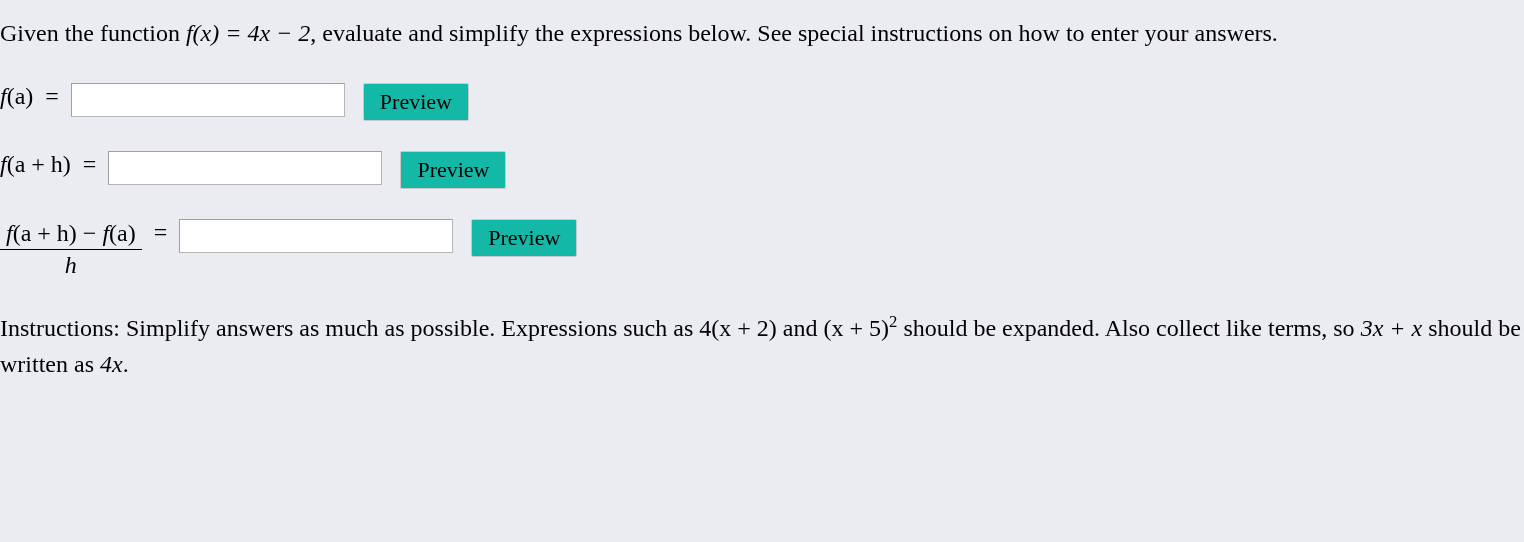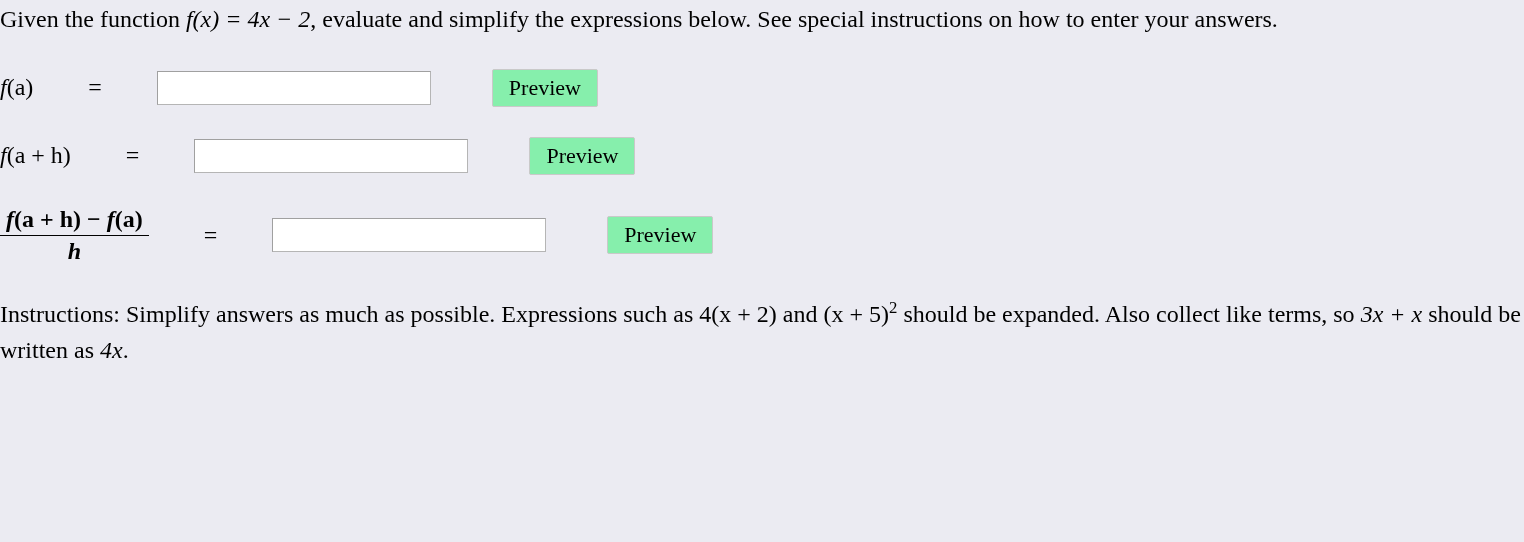--- a/index.html
+++ b/index.html
@@ -7,31 +7,30 @@
     padding: 0;
     background: #ebebf2;
     font-family: 'Times New Roman', Times, serif;
     font-size: 24px;
     color: #000;
     width: 1524px;
     height: 542px;
     overflow: hidden;
   }
   .container {
-    padding: 2px 0 0 0;
+    padding: 16px 0 0 0;
   }
   .intro {
     margin-bottom: 32px;
     line-height: 1.45;
   }
   .row {
     display: flex;
-    align-items: center;
+    align-items: flex-start;
     margin-bottom: 30px;
-    gap: 43px;
   }
   .math {
     font-style: italic;
     font-family: 'Times New Roman', Times, serif;
   }
   .paren {
     font-style: normal;
   }
   .eq {
     margin: 0 12px;
@@ -46,33 +45,32 @@
     border-top-color: #a0a0a0;
     border-left-color: #a0a0a0;
     background: #fff;
     font-family: Arial, sans-serif;
   }
   button.preview {
     margin-left: 18px;
     font-size: 22px;
     font-family: 'Times New Roman', Times, serif;
     padding: 5px 16px;
-    background: #86efac;
+    background: #14b8a6;
     border: 1px solid #c9c9c9;
     border-radius: 2px;
     color: #000;
     cursor: pointer;
   }
   .frac {
     display: inline-flex;
     flex-direction: column;
     align-items: center;
     vertical-align: middle;
     line-height: 1.2;
-    font-weight: bold;
   }
   .frac .num {
     padding: 0 6px 1px 6px;
     border-bottom: 1.5px solid #000;
   }
   .frac .den {
     padding: 1px 6px 0 6px;
   }
   .sup {
     font-size: 0.7em;

